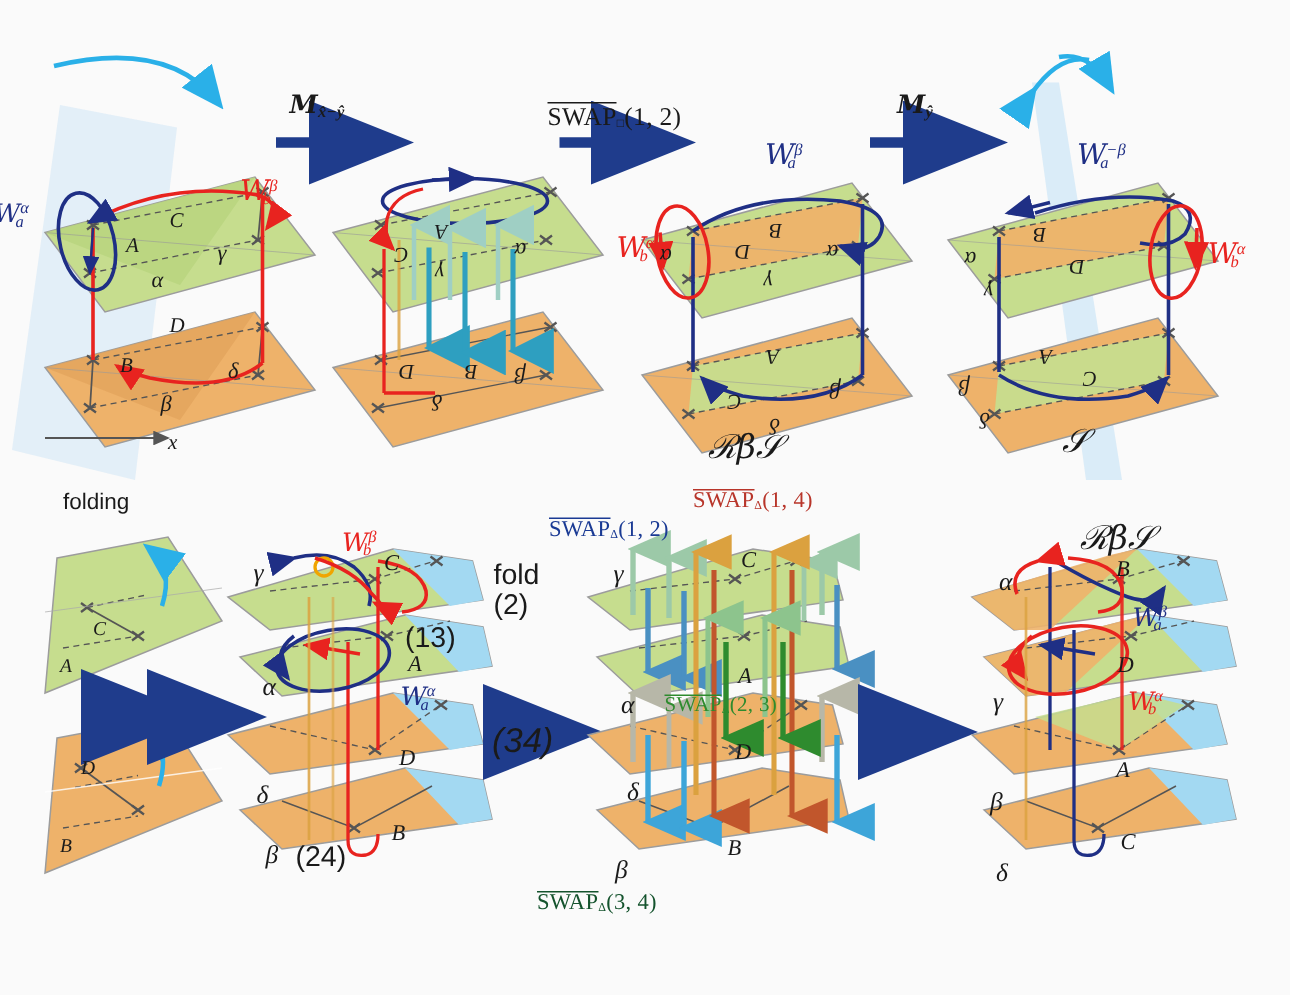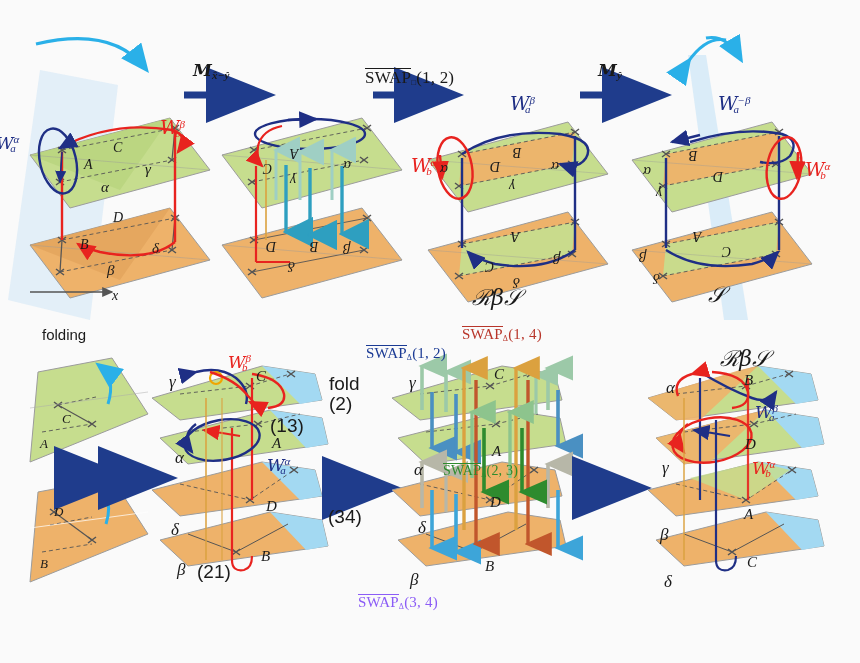--- a/index.html
+++ b/index.html
@@ -16,21 +16,21 @@
   .sup{font-size:11px;vertical-align:.52em;font-style:italic;}
   .tiny{font-size:8px;vertical-align:-.2em;}
   .glyph{font-family:"DejaVu Serif",serif;font-style:italic;}
   .lbl{font-family:"Liberation Serif",serif;font-style:italic;white-space:nowrap;}
   .plain{font-family:"Liberation Sans",sans-serif;font-style:normal;}
   .w-red{color:#e8231f;}
   .w-blue{color:#1f2f85;}
   .c-blue{color:#1a3a94;}
   .c-dkred{color:#b8352a;}
   .c-green{color:#2e8b2e;}
-  .c-ltblue{color:#8b5cf6;}
+  .c-ltblue{color:#14532d;}
   svg{position:absolute;left:0;top:0;overflow:visible;}
 </style>
 </head>
 <body>
 
 <div id="stage">
 
 <svg width="860" height="663" viewBox="0 0 860 663">
   <defs>
     <marker id="navy" markerWidth="10" markerHeight="8" refX="8" refY="4" orient="auto">
@@ -485,24 +485,24 @@
 <div class="abs plain" style="left:270px;top:390px;font-size:19px;margin-top:25px;">(13)</div>
 <div class="abs plain" style="left:329px;top:373px;font-size:19px;">fold</div>
 <div class="abs plain" style="left:329px;top:393px;font-size:19px;">(2)</div>
 <div class="abs lbl" style="left:272px;top:435px;font-size:15px;">A</div>
 <div class="abs lbl" style="left:175px;top:448px;font-size:17px;">α</div>
 <div class="abs lbl w-blue" style="left:267px;top:455px;font-size:17px;">
   <span class="glyph">W</span><span class="sup">α</span><span class="sub" style="margin-left:-10px;">a</span>
 </div>
 <div class="abs lbl" style="left:266px;top:498px;font-size:15px;">D</div>
 <div class="abs lbl" style="left:171px;top:520px;font-size:17px;">δ</div>
-<div class="abs plain" style="left:328px;top:506px;font-size:19px;">(34)</div>
+<div class="abs plain" style="left:328px;top:480px;font-size:23px;font-style:italic;">(34)</div>
 <div class="abs lbl" style="left:261px;top:548px;font-size:15px;">B</div>
 <div class="abs lbl" style="left:177px;top:560px;font-size:17px;">β</div>
-<div class="abs plain" style="left:197px;top:561px;font-size:19px;">(21)</div>
+<div class="abs plain" style="left:197px;top:561px;font-size:19px;">(24)</div>
 
 <div class="abs op c-blue" style="left:366px;top:345px;font-size:15px;">
   <span class="opr ovl">SWAP</span><span class="subr tiny">Δ</span><span class="opr">(1, 2)</span>
 </div>
 <div class="abs op c-dkred" style="left:462px;top:326px;font-size:15px;">
   <span class="opr ovl">SWAP</span><span class="subr tiny">Δ</span><span class="opr">(1, 4)</span>
 </div>
 <div class="abs op c-green" style="left:443px;top:463px;font-size:14px;">
   <span class="opr ovl">SWAP</span><span class="subr tiny">Δ</span><span class="opr">(2, 3)</span>
 </div>

